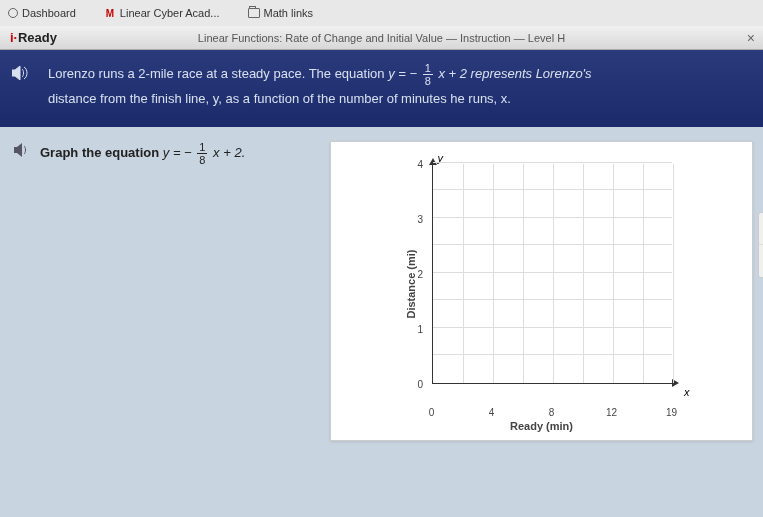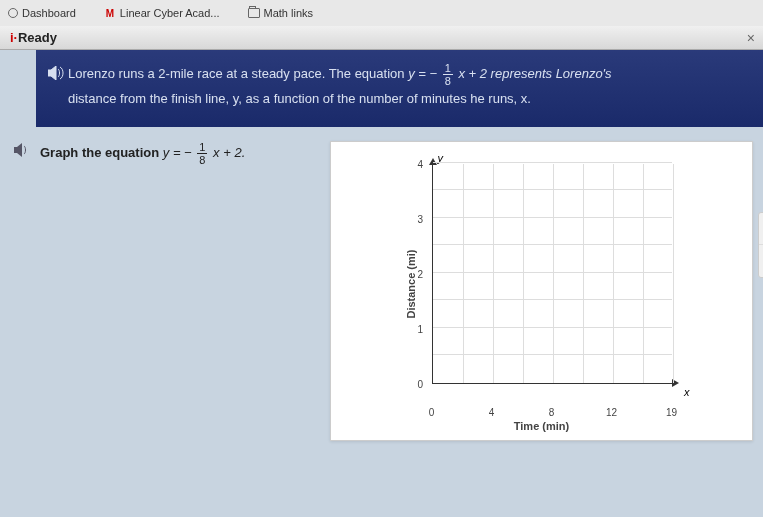--- a/index.html
+++ b/index.html
@@ -14,21 +14,21 @@
 .folder-icon::before { content: ''; position: absolute; top: -3px; left: 0; width: 5px; height: 2px; border: 1px solid #666; border-bottom: none; }
 
 
 .app-header { height: 24px; background: linear-gradient(#f0f0f0, #d8d8d8); display: flex; align-items: center; padding: 0 10px; font-size: 12px; border-bottom: 1px solid #aaa; position: relative; }
 .logo { color: #c00; font-weight: bold; font-size: 13px; }
 .logo-dark { color: #222; }
 .lesson-title { position: absolute; left: 50%; transform: translateX(-50%); color: #555; font-size: 11px; }
 .close-x { position: absolute; right: 8px; color: #666; cursor: pointer; font-size: 14px; }
 
 
-.problem-banner { background: linear-gradient(#2a3a7a, #1a2a6a); color: #d8e0f0; padding: 12px 40px 16px 32px; font-size: 13px; line-height: 1.8; position: relative; margin-left: 36px; }
+.problem-banner { background: linear-gradient(#2a3a7a, #1a2a6a); color: #d8e0f0; padding: 12px 40px 16px 48px; font-size: 13px; line-height: 1.8; position: relative; }
 .audio-icon { position: absolute; left: 12px; top: 14px; width: 16px; height: 14px; cursor: pointer; }
 .audio-icon svg { fill: #d8e0f0; }
 .frac { display: inline-block; vertical-align: middle; text-align: center; font-size: 11px; line-height: 1.1; margin: 0 2px; }
 .frac .num { border-bottom: 1px solid currentColor; padding: 0 2px; }
 .frac .den { padding: 0 2px; }
 
 
 .content { display: flex; padding: 14px 10px; gap: 10px; }
 .left-panel { width: 310px; padding-left: 30px; position: relative; }
 .audio-icon2 { position: absolute; left: 4px; top: 2px; width: 16px; height: 14px; cursor: pointer; }
@@ -71,20 +71,21 @@
   <div class="tab-item">
     <span class="folder-icon"></span>
     <span>Math links</span>
   </div>
 </div>
 
 <div class="app-header">
   <span>
     <span class="logo">i·</span><span class="logo logo-dark">Ready</span>
   </span>
+  <span class="lesson-title">Linear Functions: Rate of Change and Initial Value — Instruction — Level H</span>
   <span class="close-x">×</span>
 </div>
 
 <div class="problem-banner">
   <span class="audio-icon">
     <svg viewBox="0 0 16 14">
         <path d="M0 4h3l5-4v14l-5-4H0z M10 3c2 1 2 7 0 8 M12 1c4 2 4 10 0 12" stroke="#d8e0f0" stroke-width="1" fill="none"></path>
         <path d="M0 4h3l5-4v14l-5-4H0z" fill="#d8e0f0"></path>
       </svg>
   </span>
@@ -152,21 +153,21 @@
           <div class="tick-y" style="top: 10px;">4</div>
         </div>
       <div id="xticks">
           <div class="tick-x" style="left: 30px;">0</div>
           <div class="tick-x" style="left: 90px;">4</div>
           <div class="tick-x" style="left: 150px;">8</div>
           <div class="tick-x" style="left: 210px;">12</div>
           <div class="tick-x" style="left: 270px;">19</div>
         </div>
     </div>
-    <div class="x-axis-label">Time (min)</div>
+    <div class="x-axis-label">Ready (min)</div>
 
     <div class="tools">
       <div class="tool-btn">
         
       </div>
       <div class="tool-btn">
         
       </div>
     </div>
   </div>

